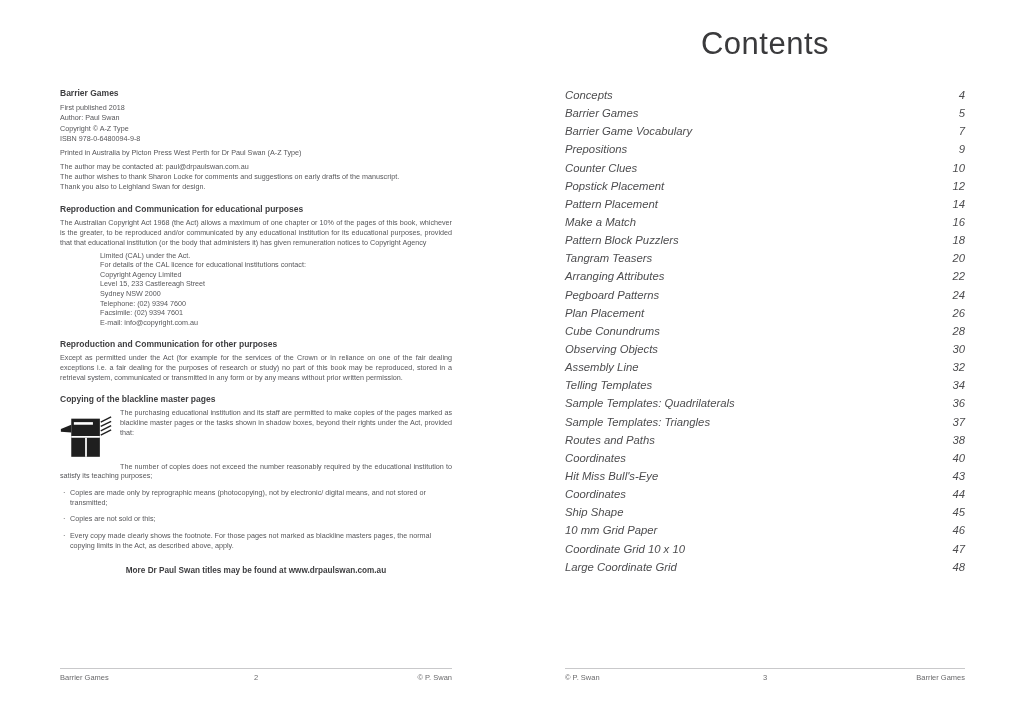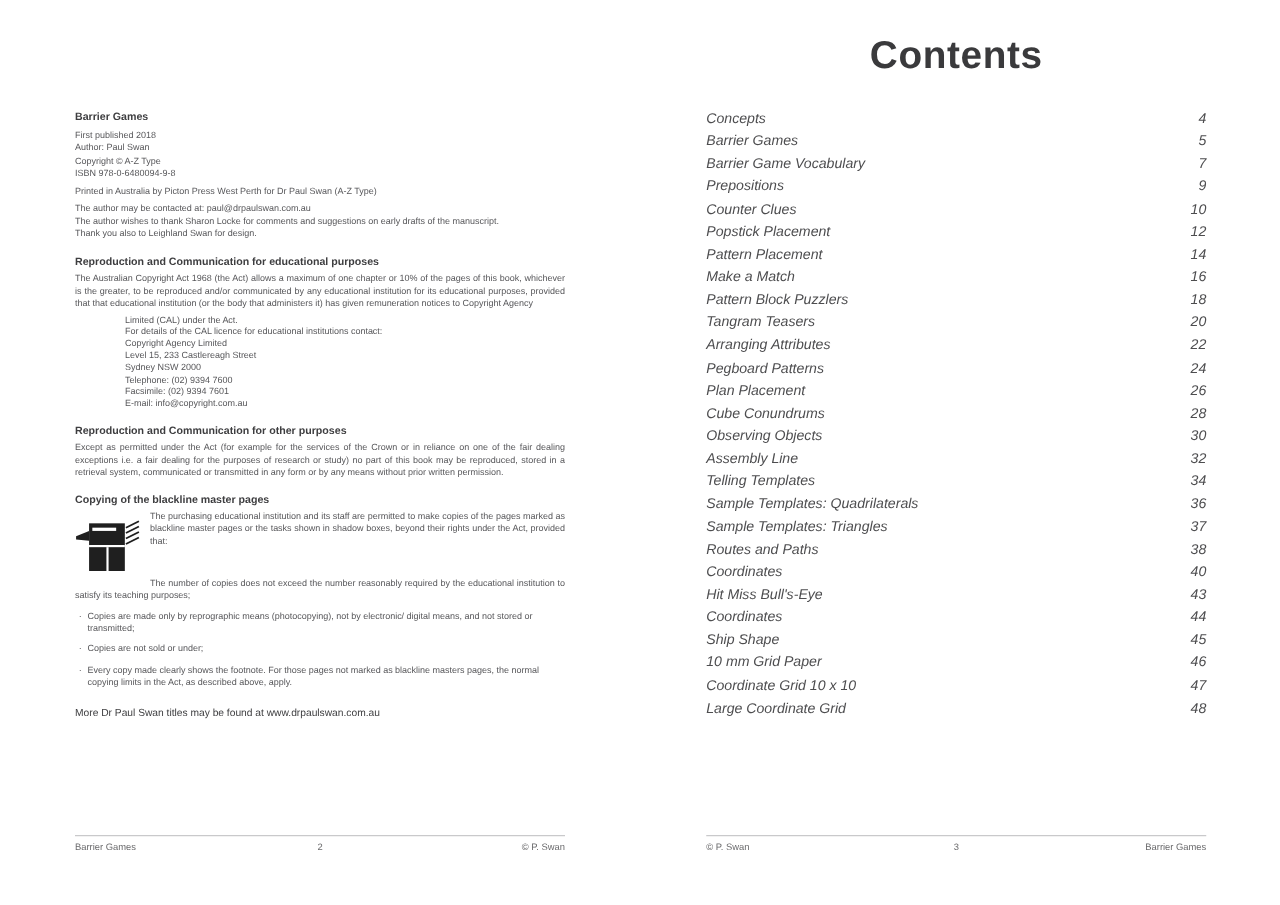--- a/index.html
+++ b/index.html
@@ -18,25 +18,25 @@
   .para-just { font-size:7.2px; line-height:9.7px; text-align:justify; text-align-last:left; }
   .addr-line { font-size:7.2px; line-height:9.6px;padding-left:40px; }
   .addr-block { margin-top:3px; }
   .copy-intro { font-size:7.2px; line-height:9.7px; text-align:justify; text-align-last:left; }
   .copier { float:left; width:52px; height:52px; margin:2px 8px 2px 0; }
   .cond-para { font-size:7.2px; line-height:9.7px; margin-top:24px; text-align:justify; text-align-last:left; }
   .bullets { margin-top:7px; }
   .bullet-item { display:flex; font-size:7.2px; line-height:9.7px; margin-bottom:7px; }
   .bullet-mark { width:10px; flex:0 0 10px; padding-left:3px; color:#57575a; }
   .bullet-text { flex:1; padding-right:4px; }
-  .more-titles { font-size:8.2px; font-weight:400; color:#3e3e40; margin-top:16px; }
+  .more-titles { font-size:8.2px; font-weight:700; color:#3e3e40; margin-top:16px;text-align:center; }
 
   
   .page-right { position:absolute; left:565px; top:26px; width:400px; color:#4d4d4f; }
-  .contents-title { font-size:31px; font-weight:700; color:#3a3a3c; text-align:center;
+  .contents-title { font-size:31px; font-weight:400; color:#3a3a3c; text-align:center;
                     letter-spacing:0.5px; margin-bottom:24px; }
   .toc { margin-top:0; }
   .toc-row { display:flex; align-items:center; height:18.15px; cursor:default;font-style:italic; }
   .toc-label { font-size:11.3px; color:#4d4d4f; white-space:nowrap; }
   .toc-leader { flex:1; border-bottom:1px dotted #abababu; border-bottom-color:#ababad; margin:0 2px 3px 3px; }
   .toc-page { font-size:11.3px; color:#4d4d4f; white-space:nowrap; }
 
   
   .footer { position:absolute; width:392px; top:668px; border-top:1px solid #c9c9cb; padding-top:4px;
             display:flex; justify-content:space-between; font-size:7.5px; color:#6a6a6c; }
@@ -104,21 +104,21 @@
       <div class="cond-para">The number of copies does not exceed the number reasonably required by the educational institution to satisfy its teaching purposes;</div>
     </div>
 
     <div class="bullets" style="clear:both;">
       <div class="bullet-item">
         <span class="bullet-mark">·</span>
         <span class="bullet-text">Copies are made only by reprographic means (photocopying), not by electronic/ digital means, and not stored or transmitted;</span>
       </div>
       <div class="bullet-item">
         <span class="bullet-mark">·</span>
-        <span class="bullet-text">Copies are not sold or under;</span>
+        <span class="bullet-text">Copies are not sold or this;</span>
       </div>
       <div class="bullet-item">
         <span class="bullet-mark">·</span>
         <span class="bullet-text">Every copy made clearly shows the footnote.  For those pages not marked as blackline masters pages, the normal copying limits in the Act, as described above, apply.</span>
       </div>
     </div>
 
     <div class="more-titles">More Dr Paul Swan titles may be found at www.drpaulswan.com.au</div>
   </div>
 

